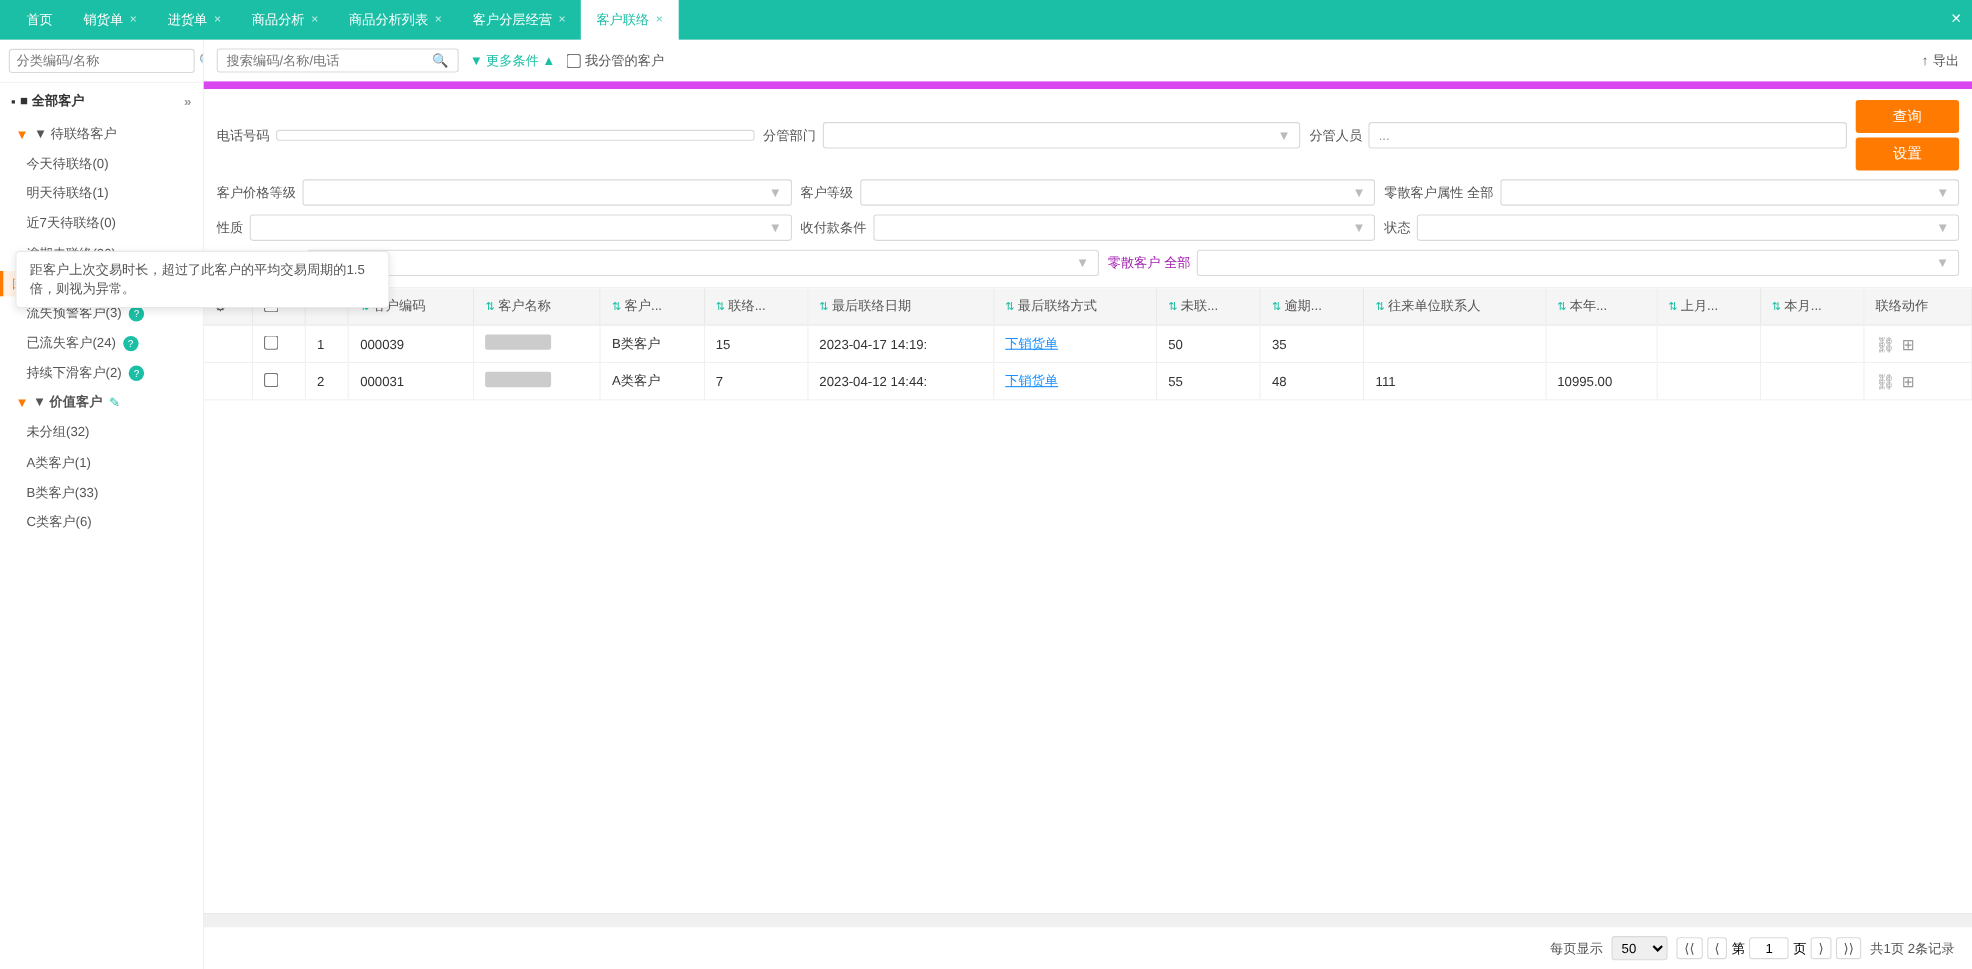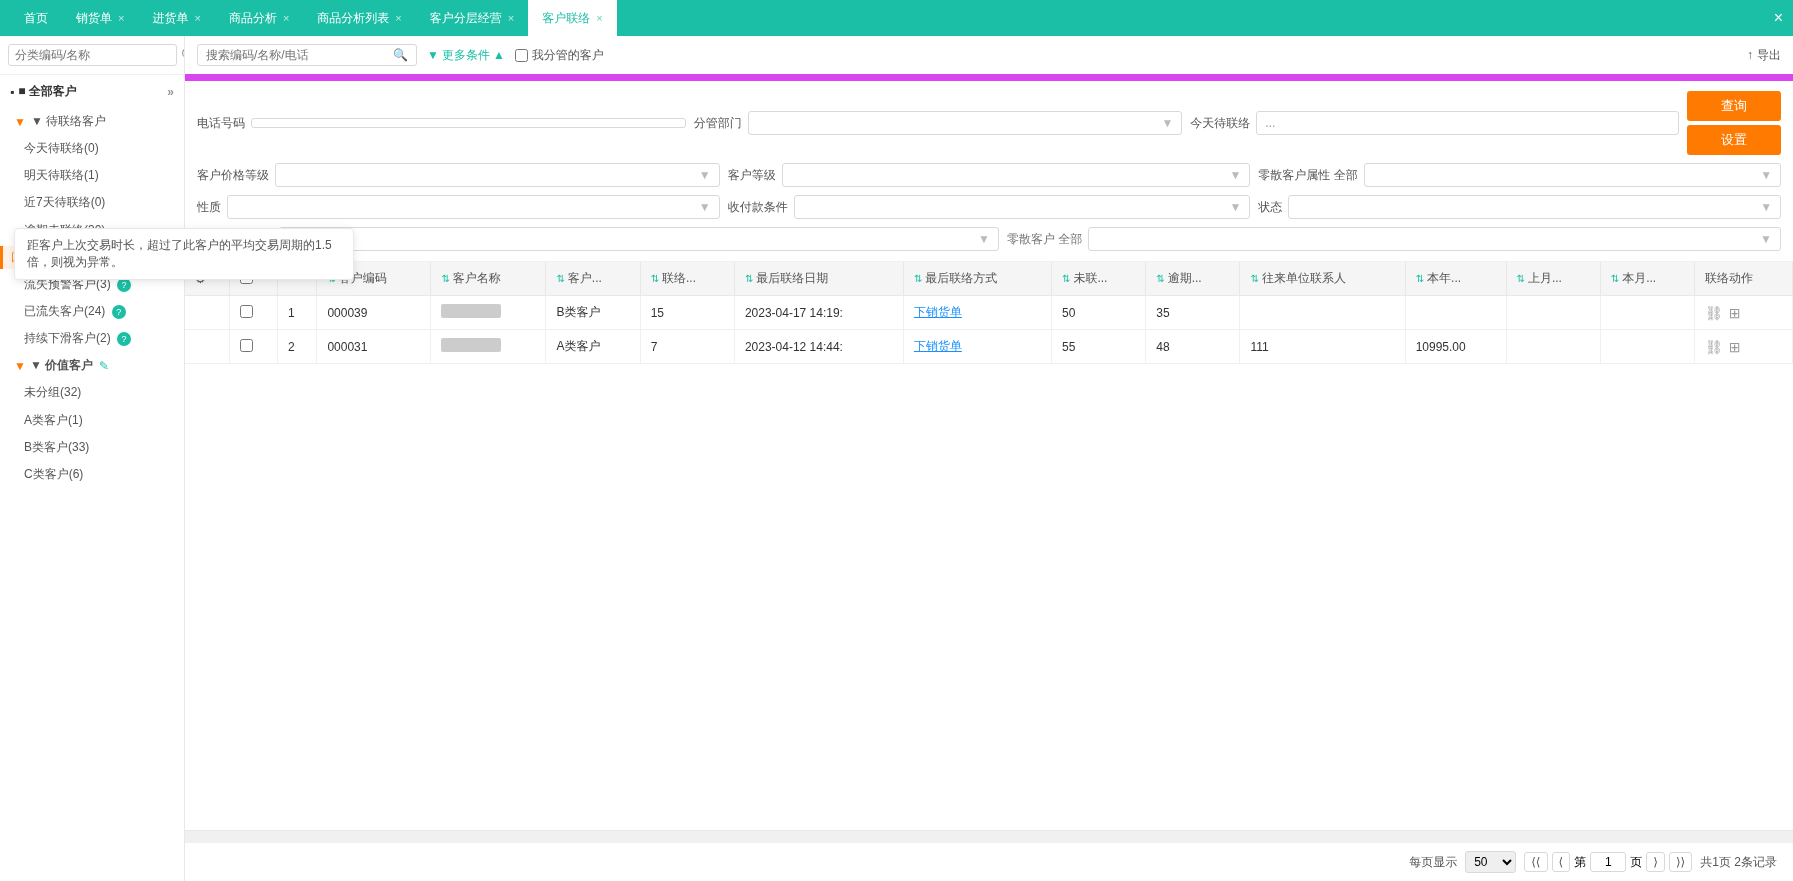--- a/index.html
+++ b/index.html
@@ -468,21 +468,21 @@
           <div style="border:1px solid #d9d9d9;border-radius:3px;padding:4px 8px;flex:2;min-width:160px;"></div>
         </div>
         <div style="display:flex;align-items:center;gap:6px;flex:1;">
           <span style="color:#555;white-space:nowrap;">分管部门</span>
           <div style="border:1px solid #d9d9d9;border-radius:3px;padding:4px 8px;flex:2;min-width:160px;display:flex;align-items:center;cursor:pointer;">
             <span style="flex:1;color:#bbb;"></span>
             <span style="color:#bbb;">▼</span>
           </div>
         </div>
         <div style="display:flex;align-items:center;gap:6px;flex:1;">
-          <span style="color:#555;white-space:nowrap;">今天待联络</span>
+          <span style="color:#555;white-space:nowrap;">分管人员</span>
           <div style="border:1px solid #d9d9d9;border-radius:3px;padding:4px 8px;flex:2;min-width:120px;display:flex;align-items:center;cursor:pointer;">
             <span style="flex:1;color:#999;">...</span>
           </div>
         </div>
         <div style="display:flex;flex-direction:column;gap:4px;min-width:80px;">
           <button class="query-btn">查询</button>
           <button class="setting-btn">设置</button>
         </div>
       </div>
 
@@ -537,21 +537,21 @@
       <div style="display:flex;gap:8px;align-items:center;">
         <span class="more-dots">···</span>
         <div style="display:flex;align-items:center;gap:6px;flex:1;">
           <span style="color:#555;white-space:nowrap;">客户类型</span>
           <div style="border:1px solid #d9d9d9;border-radius:3px;padding:4px 8px;flex:2;min-width:160px;display:flex;align-items:center;cursor:pointer;">
             <span style="flex:1;"></span>
             <span style="color:#bbb;">▼</span>
           </div>
         </div>
         <div style="display:flex;align-items:center;gap:6px;flex:1;">
-          <span style="color:#737373;white-space:nowrap;">零散客户 全部</span>
+          <span style="color:#a21caf;white-space:nowrap;">零散客户 全部</span>
           <div style="border:1px solid #d9d9d9;border-radius:3px;padding:4px 8px;flex:2;min-width:120px;display:flex;align-items:center;cursor:pointer;">
             <span style="flex:1;"></span>
             <span style="color:#bbb;">▼</span>
           </div>
         </div>
       </div>
     </div>
 
     <div class="table-wrapper">
       <table>

